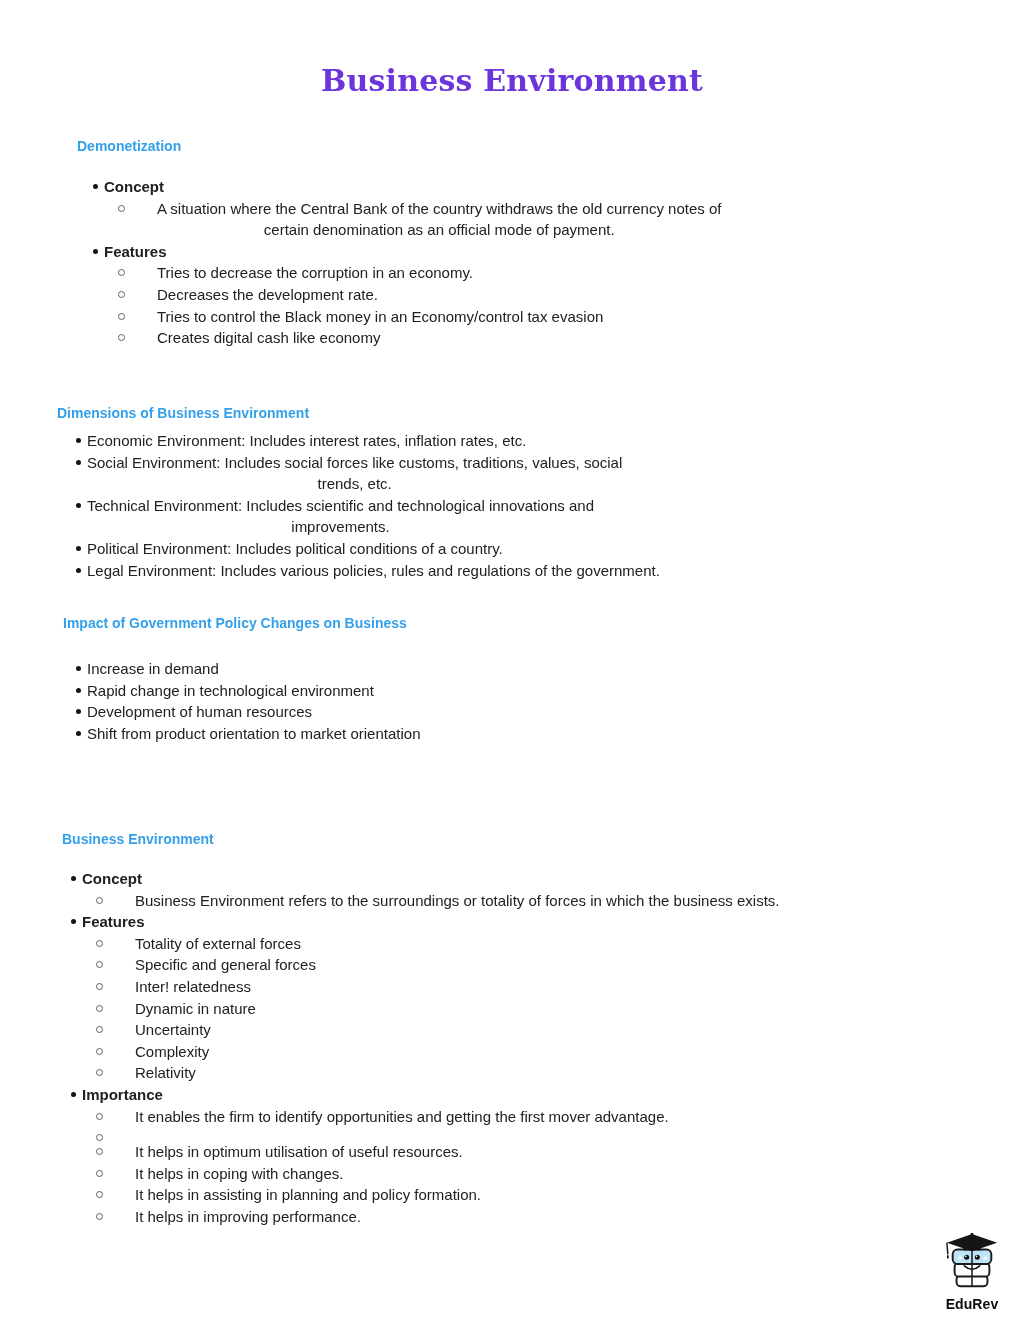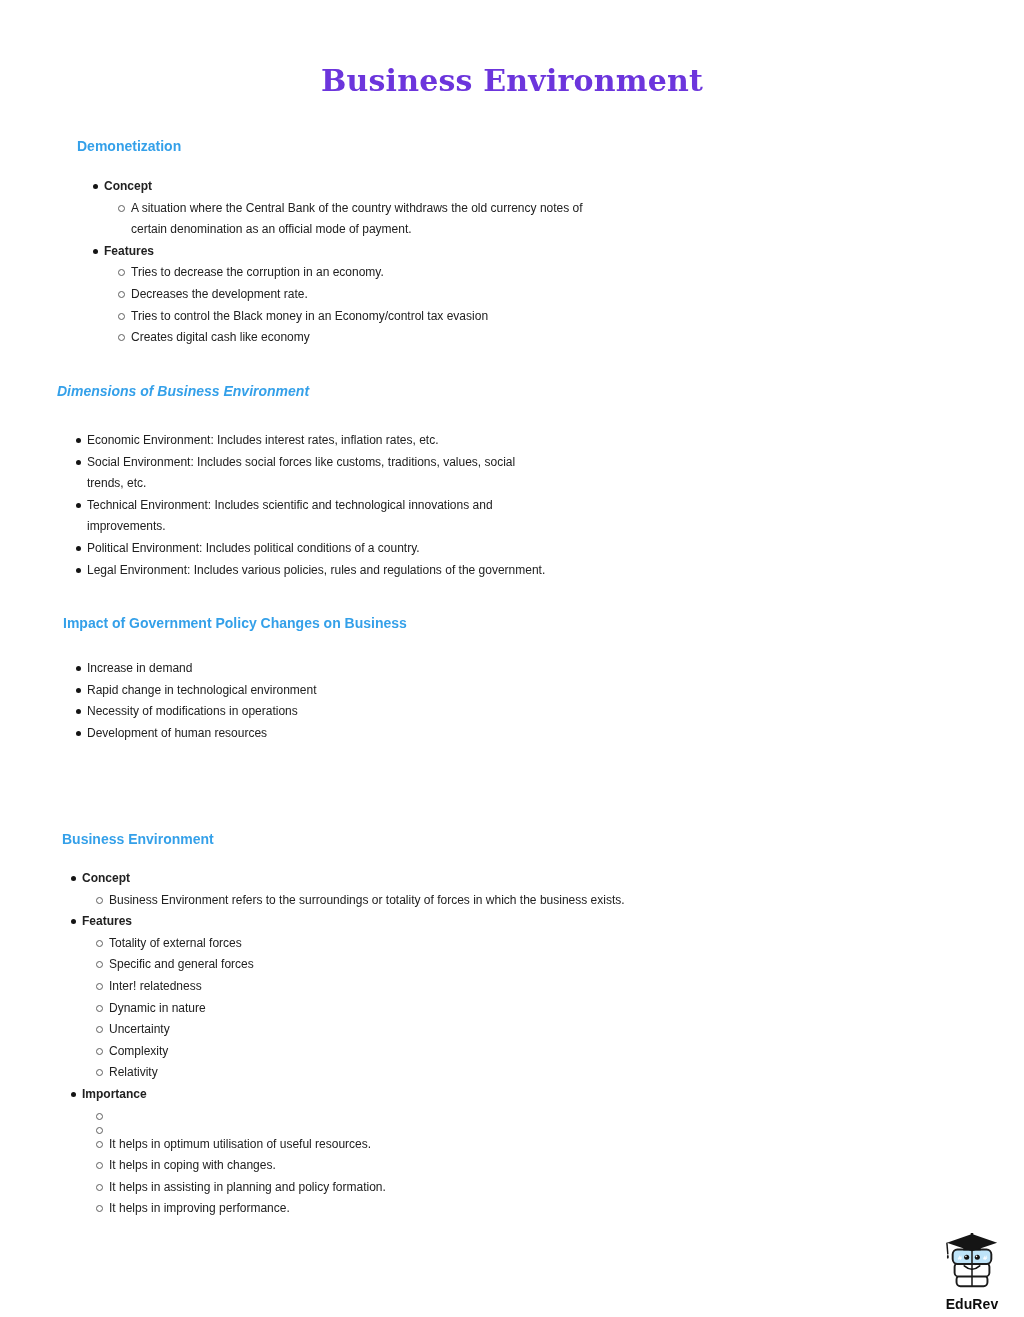--- a/index.html
+++ b/index.html
@@ -32,38 +32,39 @@
     color:var(--title-color);
   }
   .sec-heading{
     position:absolute;
     font-size:14px;
     font-weight:700;
     line-height:22px;
     color:var(--heading-color);
   }
   #h0{left:77px;top:135px;}
-  #h1{left:57px;top:380px;font-style:italic;}
+  #h1{left:57px;top:402px;}
   #h2{left:63px;top:612px;}
   #h3{left:62px;top:828px;}
   ul.blist{
     position:absolute;
     list-style:none;
-    font-size:12px;
+    font-size:15px;
     line-height:21.6px;
+    text-align:center;
   }
   #l0{left:93px;top:176px;width:780px;}
   #l1{left:76px;top:430px;width:780px;}
   #l2{left:76px;top:658px;width:780px;}
   #l3{left:71px;top:868px;width:820px;}
   ul.blist li{
     display:flex;
     align-items:flex-start;
   }
-  ul.blist li.lvl2{margin-left:25px;}
+  ul.blist li.lvl2{margin-left:25px;gap:26px;}
   .marker{flex:0 0 auto;}
   .marker.dot{
     width:5px;height:5px;border-radius:50%;
     background:#141414;
     margin:8px 6px 0 0;
   }
   .marker.circle{
     width:7px;height:7px;border-radius:50%;
     border:1.5px solid #5f5f5f;
     background:transparent;
@@ -157,25 +158,25 @@
       <li class="lvl1">
         <span class="marker dot"></span>
         <span class="txt">Increase in demand</span>
       </li>
       <li class="lvl1">
         <span class="marker dot"></span>
         <span class="txt">Rapid change in technological environment</span>
       </li>
       <li class="lvl1">
         <span class="marker dot"></span>
-        <span class="txt">Necessity of modifications in operations</span>
-      </li>
-      <li class="lvl1">
-        <span class="marker dot"></span>
         <span class="txt">Development of human resources</span>
+      </li>
+      <li class="lvl1">
+        <span class="marker dot"></span>
+        <span class="txt">Shift from product orientation to market orientation</span>
       </li>
     </ul>
 
   <h2 class="sec-heading" id="h3">Business Environment</h2>
   <ul class="blist" id="l3">
       <li class="lvl1 bold">
         <span class="marker dot"></span>
         <span class="txt">Concept</span>
       </li>
       <li class="lvl2">
@@ -213,20 +214,21 @@
       <li class="lvl2">
         <span class="marker circle"></span>
         <span class="txt">Relativity</span>
       </li>
       <li class="lvl1 bold">
         <span class="marker dot"></span>
         <span class="txt">Importance</span>
       </li>
       <li class="lvl2">
         <span class="marker circle"></span>
+        <span class="txt">It enables the firm to identify opportunities and getting the first mover advantage.</span>
       </li>
       <li class="lvl2">
         <span class="marker circle"></span>
       </li>
       <li class="lvl2">
         <span class="marker circle"></span>
         <span class="txt">It helps in optimum utilisation of useful resources.</span>
       </li>
       <li class="lvl2">
         <span class="marker circle"></span>

